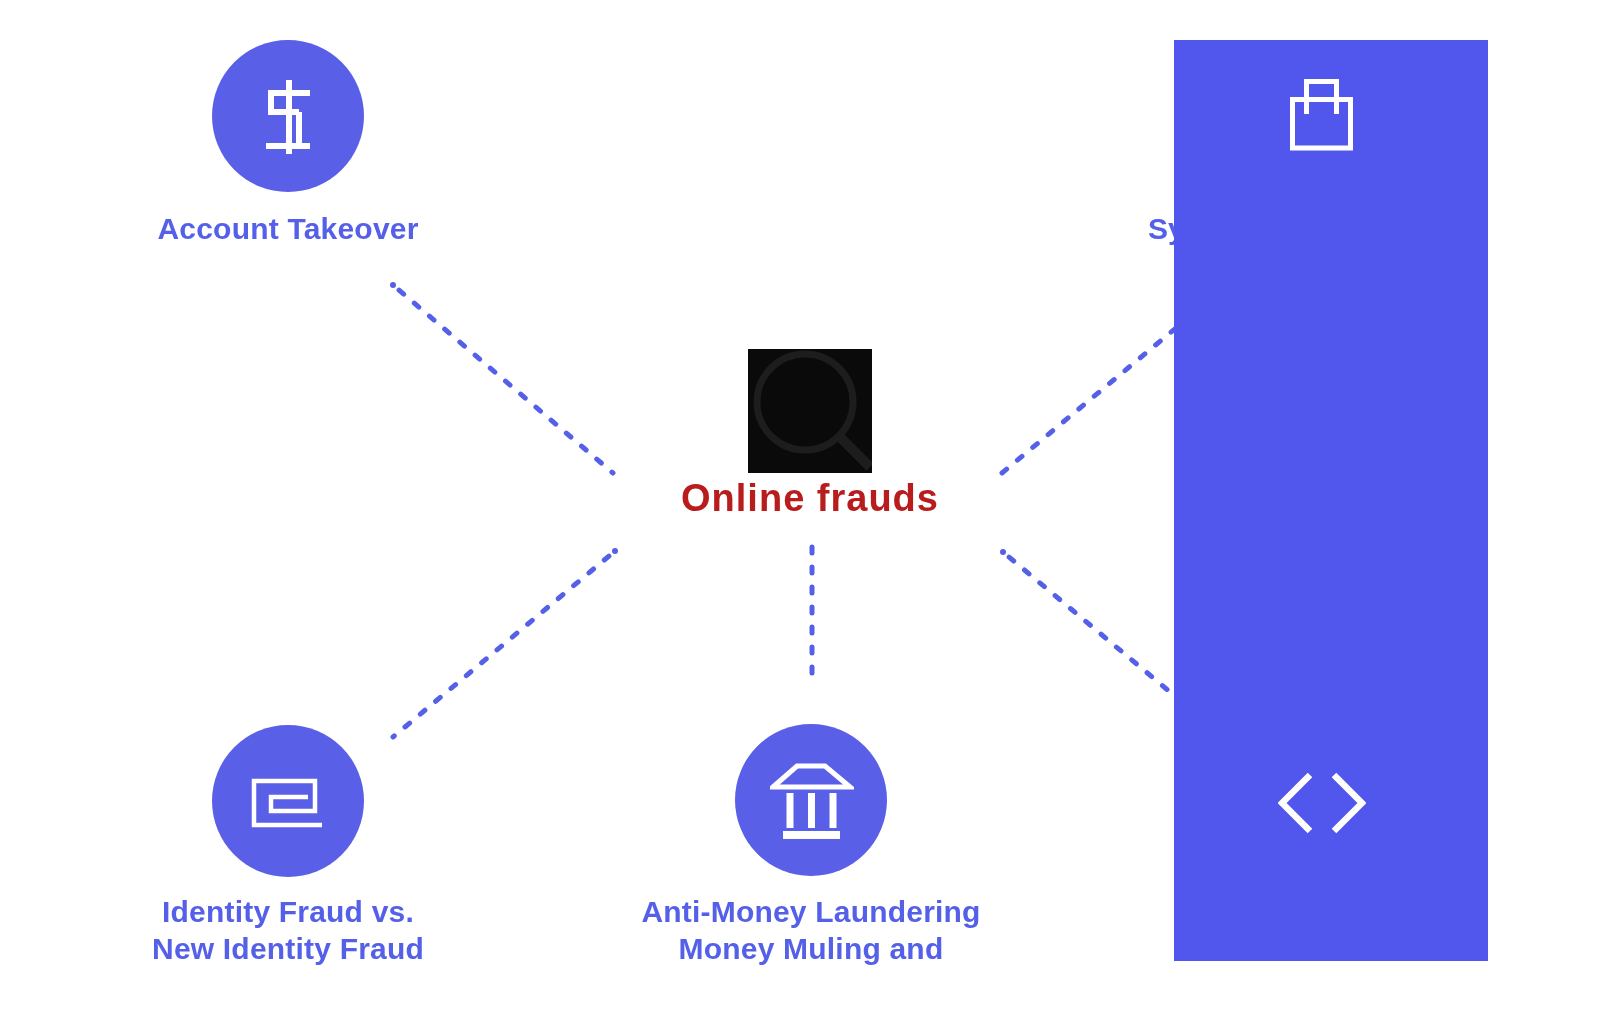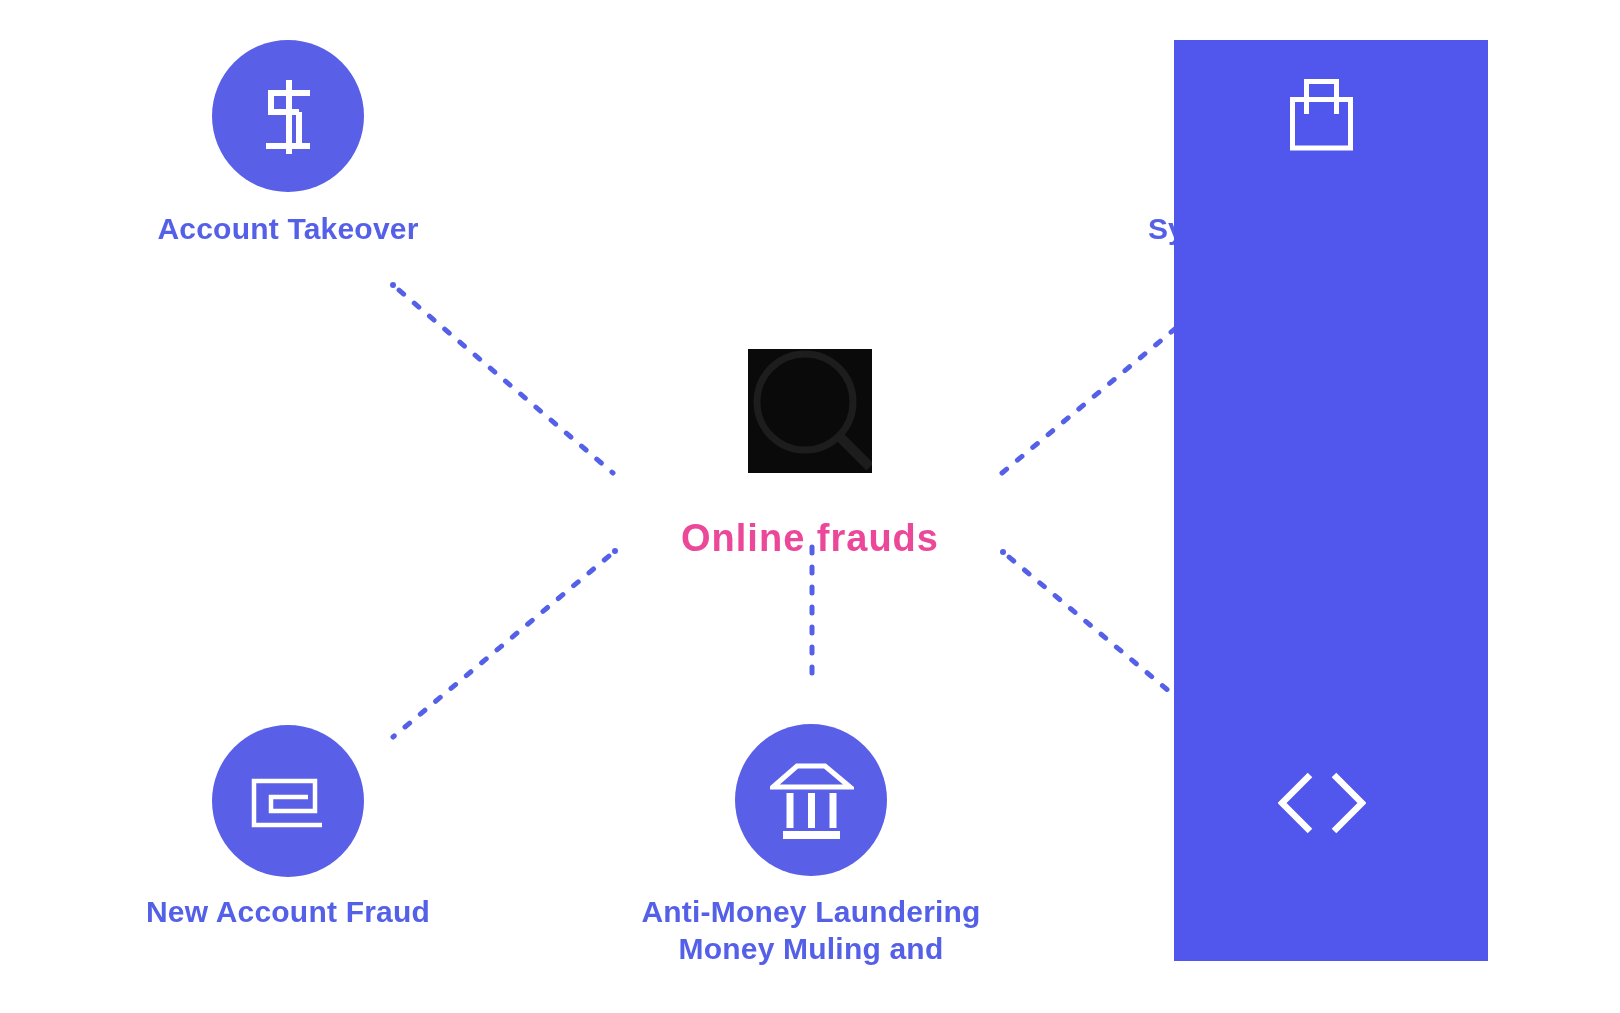--- a/index.html
+++ b/index.html
@@ -63,27 +63,26 @@
     left: 748px; top: 349px;
     width: 124px; height: 124px;
     background: #0A0A0A;
     z-index: 2;
   }
   #center-title {
     position: absolute;
     left: 610px; top: 477px;
     width: 400px;
     text-align: center;
-    color: #ec4899;
+    color: #b91c1c;
     font-size: 38px;
     font-weight: 700;
     letter-spacing: 1px;
     z-index: 2;
     white-space: nowrap;
-    margin-top: 40px;
   }
 
   
   #side-panel {
     position: absolute;
     left: 1174px; top: 40px;
     width: 314px; height: 921px;
     background: #5156EC;
     z-index: 3;
   }
@@ -128,21 +127,22 @@
       <line x1="90" y1="86" x2="122" y2="118" stroke="#1D1D1D" stroke-width="10"></line>
     </svg>
   </div>
   <div id="center-title">Online frauds</div>
 
   <div class="node-circle" style="left:212px; top:725px;"></div>
   <svg class="node-icon-svg" style="left:250px; top:777px;" width="76" height="52" viewBox="0 0 76 52" xmlns="http://www.w3.org/2000/svg">
     <polyline points="58,20 21,20 21,34 65,34 65,4 4,4 4,48 72,48" stroke="#FFFFFF" stroke-width="4.5" fill="none" stroke-linecap="butt" stroke-linejoin="miter"></polyline>
   </svg>
   <div class="node-label" style="left:88px; top:893px;">
-    <div>New Account Fraud</div>
+    <div>Identity Fraud vs.</div>
+    <div>New Identity Fraud</div>
   </div>
 
   <div class="node-circle" style="left:735px; top:724px;"></div>
   <svg class="node-icon-svg" style="left:770px; top:762px;" width="84" height="80" viewBox="0 0 84 80" xmlns="http://www.w3.org/2000/svg">
     <path d="M3,25 L27,4 L55,4 L80,25 Z" stroke="#FFFFFF" stroke-width="5" fill="none" stroke-linejoin="miter"></path>
     <g stroke="#FFFFFF" stroke-width="7" fill="none">
       <line x1="20" y1="31" x2="20" y2="66"></line>
       <line x1="41.5" y1="31" x2="41.5" y2="66"></line>
       <line x1="63" y1="31" x2="63" y2="66"></line>
     </g>

